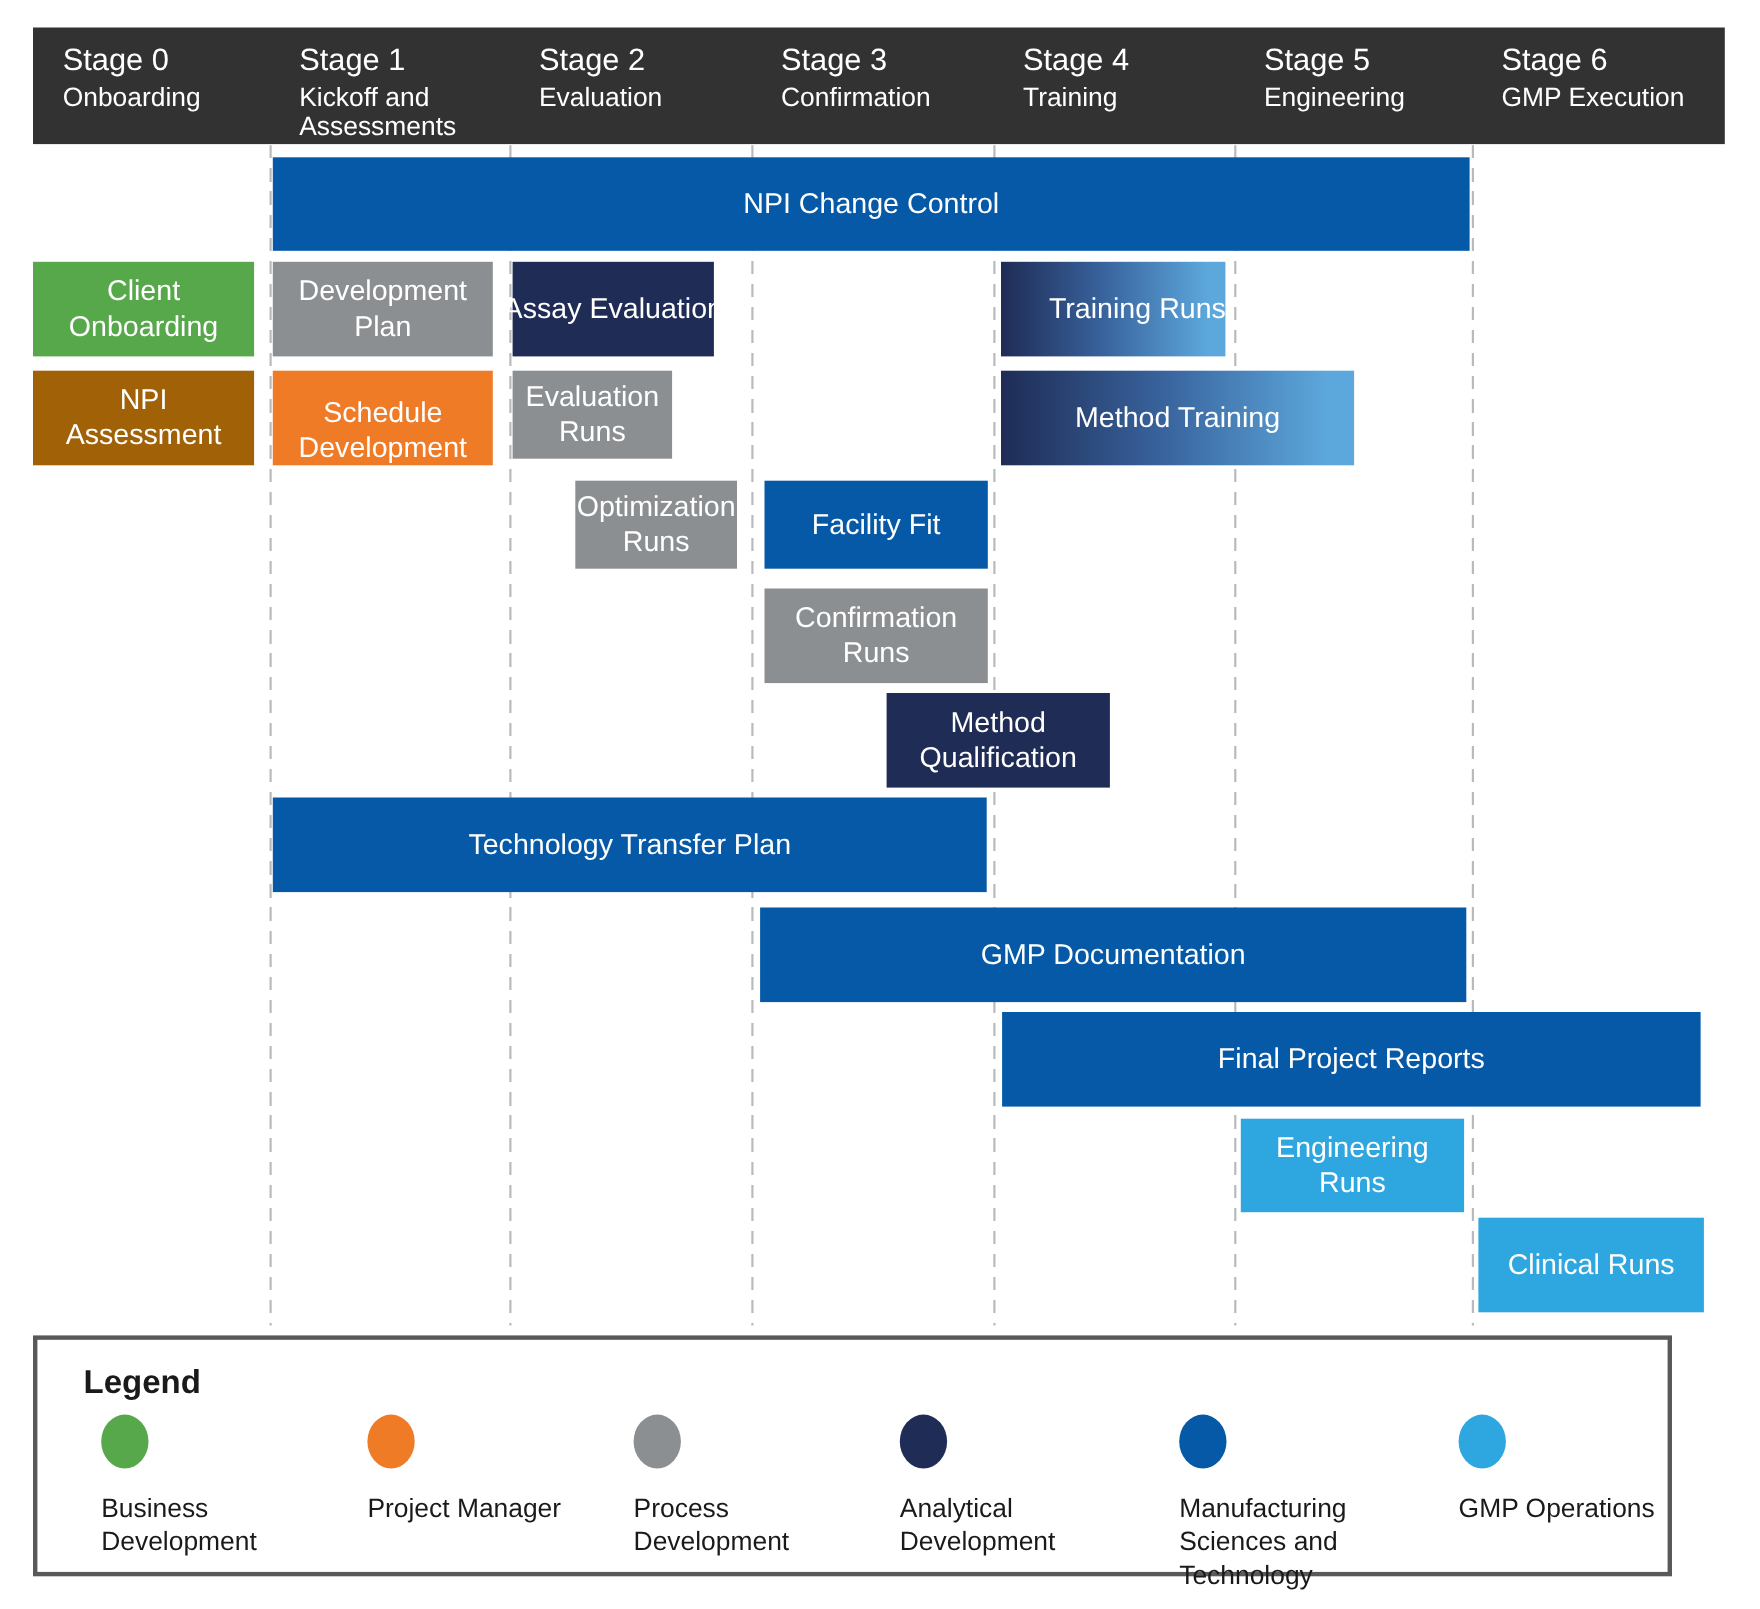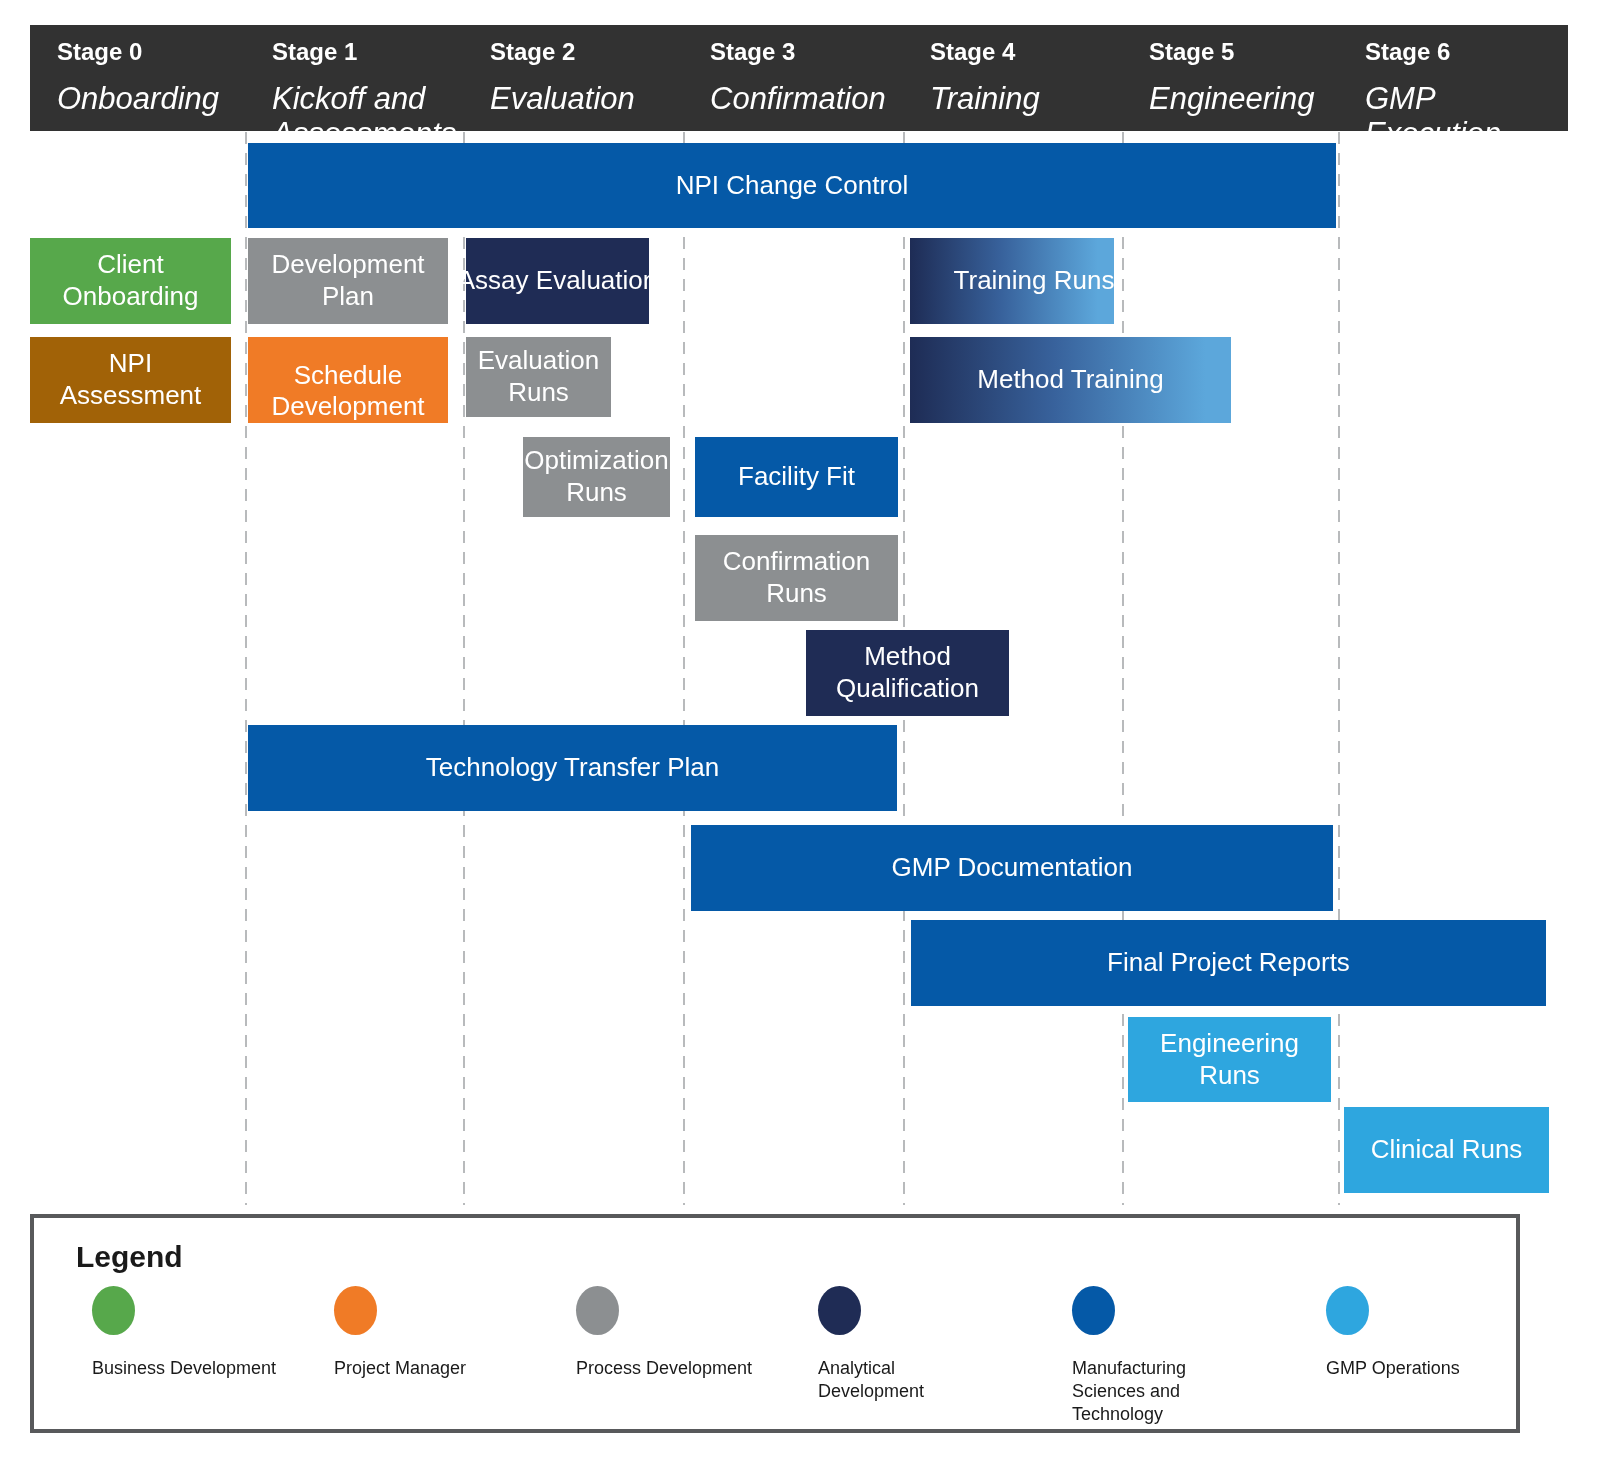--- a/index.html
+++ b/index.html
@@ -3,37 +3,37 @@
 <meta charset="utf-8">
 <style>
   html,body{margin:0;padding:0;background:#ffffff;}
   #canvas{
     position:relative;width:1600px;height:1463px;background:#ffffff;
     font-family:"Liberation Sans","DejaVu Sans",sans-serif;overflow:hidden;
   }
   
   #stage-header{position:absolute;}
   .stage-cell{position:absolute;top:13px;width:188px;color:#ffffff;}
-  .stage-title{font-size:24px;font-weight:bold;line-height:1.2;}
-  .stage-subtitle{font-size:31px;font-weight:400;line-height:1.15;margin-top:14px;font-style:italic;}
+  .stage-title{font-size:28px;font-weight:normal;line-height:1.2;}
+  .stage-subtitle{font-size:24px;font-weight:400;line-height:1.15;margin-top:3px;}
   
   .vline{position:absolute;width:2px;}
   
   .bar{
     position:absolute;display:flex;align-items:center;justify-content:center;
     text-align:center;color:#ffffff;font-size:26px;line-height:1.22;padding:0 6px;
     box-sizing:border-box;
   }
   .bar.nowrap{white-space:nowrap;padding:0;}
   
   #legend-box{position:absolute;box-sizing:border-box;background:#ffffff;}
   #legend-title{position:absolute;left:42px;top:22px;font-size:30px;font-weight:bold;}
   .legend-item{position:absolute;top:68px;width:230px;}
   .legend-swatch{width:43px;height:49px;border-radius:50%;}
-  .legend-label{margin-top:22px;font-size:18px;line-height:1.27;width:185px;}
+  .legend-label{margin-top:22px;font-size:24px;line-height:1.27;width:185px;}
 </style>
 </head>
 <body>
 
 <div id="canvas">
   <div id="stage-header" style="left: 30px; top: 25px; width: 1538px; height: 106px; background: rgb(50, 50, 50);">
       <div class="stage-cell" style="left: 27px;">
         <div class="stage-title">Stage 0</div>
         <div class="stage-subtitle">Onboarding</div>
       </div>

